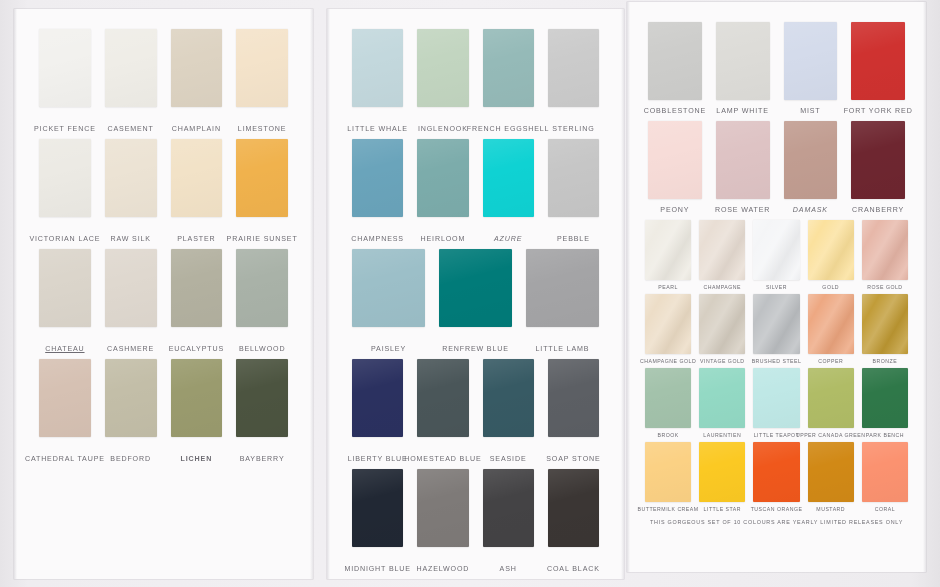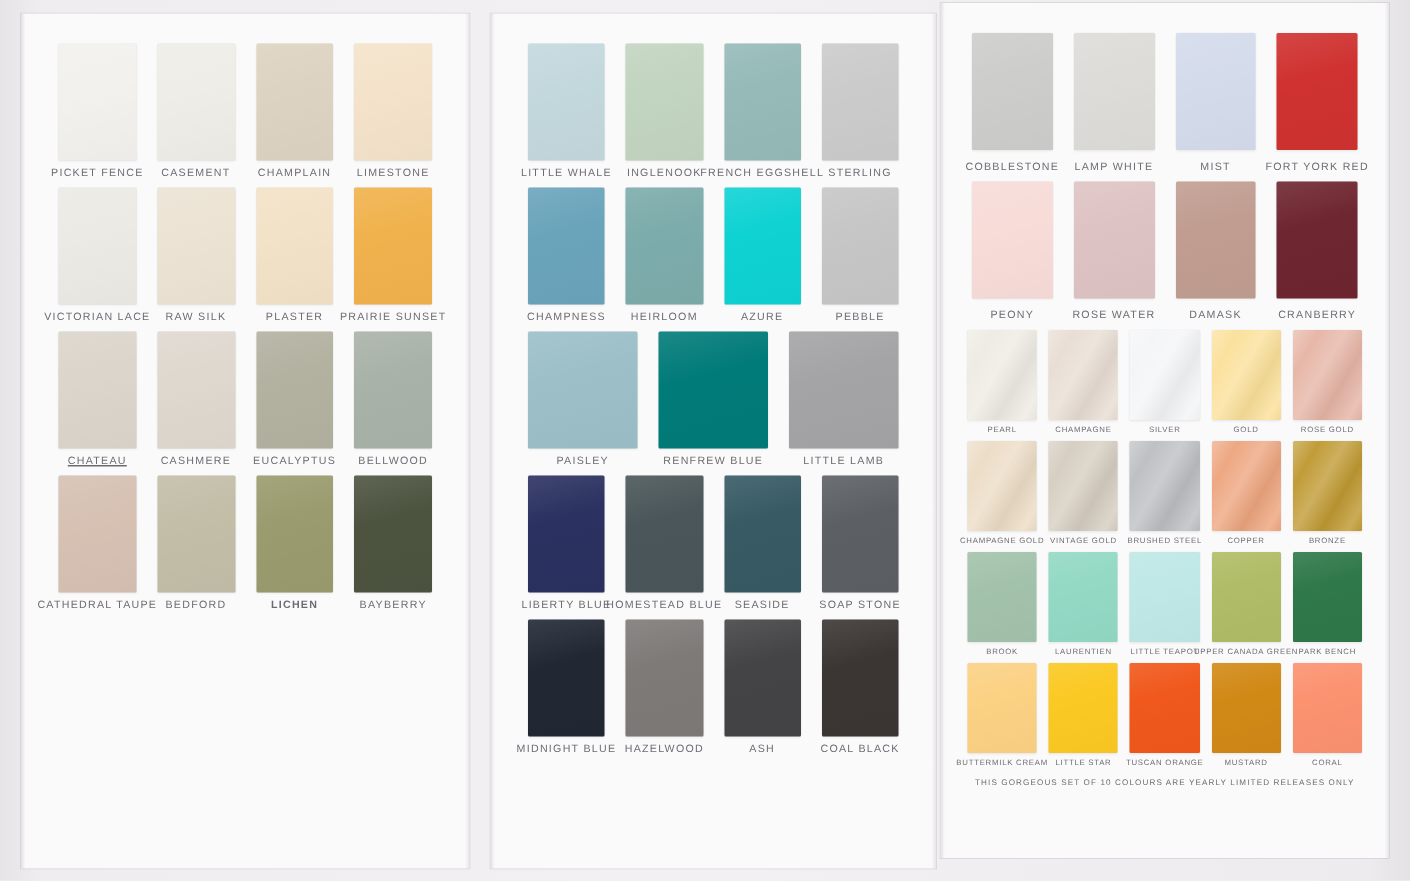--- a/index.html
+++ b/index.html
@@ -97,21 +97,21 @@
   .chip-label {
     color: #6d6b72;
     text-transform: uppercase;
     text-align: center;
     white-space: nowrap;
     font-weight: 400;
   }
 
   
   .big .chip        { height: 78px; }
-  .big .chip-label  { font-size: 7.1px; letter-spacing: 0.85px; margin-top: 4px; }
+  .big .chip-label  { font-size: 7.1px; letter-spacing: 0.85px; margin-top: 18px; }
   .big .swatch-row  { margin-bottom: 6px; }
   .big .grid        { padding: 20px 18px 0 18px; }
   .big .swatch-cell { padding: 0 7px; }
 
   
   .r-top .chip       { height: 78px; }
   .r-top .chip-label { font-size: 7.1px; letter-spacing: 0.85px; margin-top: 7px; }
   .r-top .swatch-row { margin-bottom: 6px; }
   .r-top .swatch-cell{ padding: 0 7px; }
 
@@ -241,21 +241,21 @@
             <div class="swatch-cell">
               <div class="chip" style="background: rgb(106, 164, 187);"></div>
               <div class="chip-label" style="color: rgb(109, 107, 114);">CHAMPNESS</div>
             </div>
             <div class="swatch-cell">
               <div class="chip" style="background: rgb(124, 172, 171);"></div>
               <div class="chip-label" style="color: rgb(109, 107, 114);">HEIRLOOM</div>
             </div>
             <div class="swatch-cell">
               <div class="chip" style="background: rgb(15, 210, 211);"></div>
-              <div class="chip-label" style="color: rgb(109, 107, 114);">AZURE</div>
+              <div class="chip-label" style="color: rgb(109, 107, 114); font-style: italic;">AZURE</div>
             </div>
             <div class="swatch-cell">
               <div class="chip" style="background: rgb(198, 198, 198);"></div>
               <div class="chip-label" style="color: rgb(109, 107, 114);">PEBBLE</div>
             </div>
           </div>
           <div class="swatch-row">
             <div class="swatch-cell">
               <div class="chip" style="background: rgb(156, 191, 200);"></div>
               <div class="chip-label" style="color: rgb(109, 107, 114);">PAISLEY</div>
@@ -335,21 +335,21 @@
               <div class="swatch-cell">
                 <div class="chip" style="background: rgb(247, 220, 216);"></div>
                 <div class="chip-label" style="color: rgb(109, 107, 114);">PEONY</div>
               </div>
               <div class="swatch-cell">
                 <div class="chip" style="background: rgb(222, 195, 196);"></div>
                 <div class="chip-label" style="color: rgb(109, 107, 114);">ROSE WATER</div>
               </div>
               <div class="swatch-cell">
                 <div class="chip" style="background: rgb(193, 157, 145);"></div>
-                <div class="chip-label" style="color: rgb(109, 107, 114);">DAMASK</div>
+                <div class="chip-label" style="color: rgb(109, 107, 114); font-style: italic;">DAMASK</div>
               </div>
               <div class="swatch-cell">
                 <div class="chip" style="background: rgb(110, 38, 48);"></div>
                 <div class="chip-label" style="color: rgb(109, 107, 114);">CRANBERRY</div>
               </div>
             </div>
           </div>
         <div class="r-five">
             <div class="swatch-row">
               <div class="swatch-cell">

